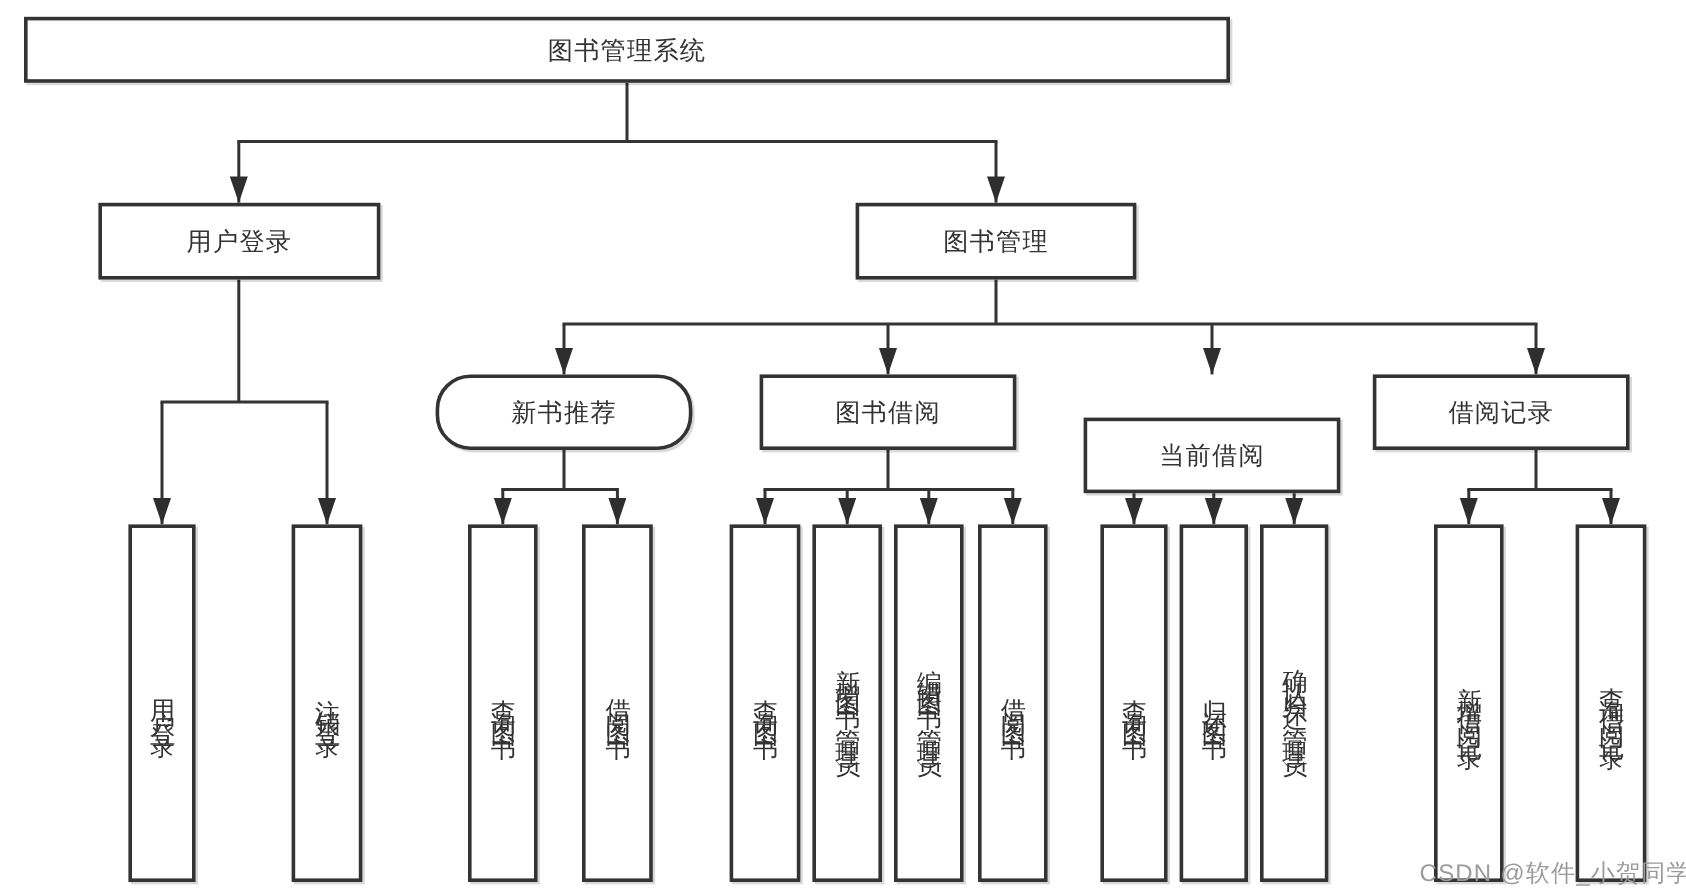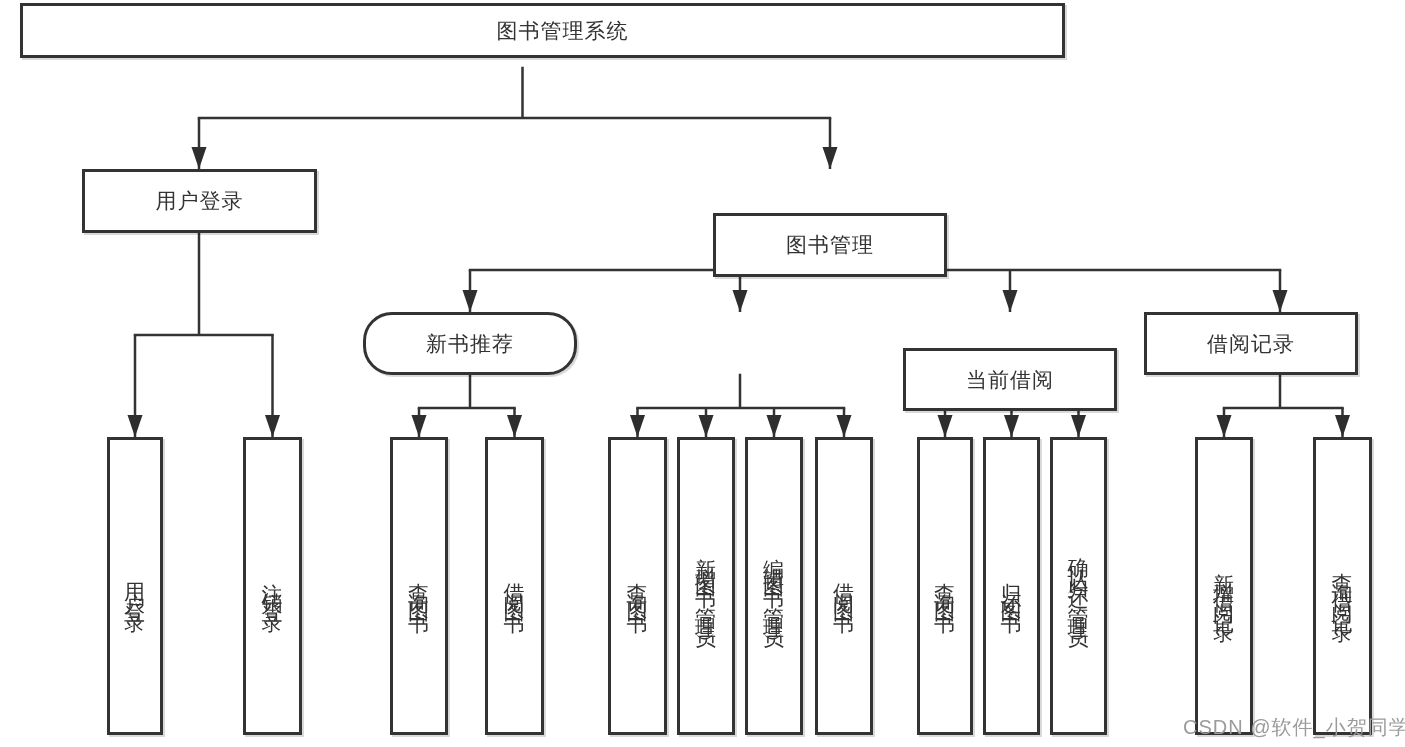--- a/index.html
+++ b/index.html
@@ -90,33 +90,36 @@
     <line x1="706" y1="408" x2="706" y2="437" stroke="#333333" stroke-width="2.5" marker-end="url(#arw)"></line>
     <line x1="774" y1="408" x2="774" y2="437" stroke="#333333" stroke-width="2.5" marker-end="url(#arw)"></line>
     <line x1="844" y1="408" x2="844" y2="437" stroke="#333333" stroke-width="2.5" marker-end="url(#arw)"></line>
     <line x1="945" y1="408" x2="945" y2="437" stroke="#333333" stroke-width="2.5" marker-end="url(#arw)"></line>
     <line x1="1011.5" y1="408" x2="1011.5" y2="437" stroke="#333333" stroke-width="2.5" marker-end="url(#arw)"></line>
     <line x1="1078.5" y1="408" x2="1078.5" y2="437" stroke="#333333" stroke-width="2.5" marker-end="url(#arw)"></line>
     <line x1="1224" y1="408" x2="1224" y2="437" stroke="#333333" stroke-width="2.5" marker-end="url(#arw)"></line>
     <line x1="1342.5" y1="408" x2="1342.5" y2="437" stroke="#333333" stroke-width="2.5" marker-end="url(#arw)"></line>
   </svg>
 
-  <div class="node" style="left:20px; top:3px; width:999px; height:49px;padding-left:40px;">
+  <div class="node" style="left:20px; top:14px; width:999px; height:49px;">
     <span>图书管理系统</span>
   </div>
 
   <div class="node" style="left:82px; top:169px; width:229px; height:58px;">
     <span>用户登录</span>
   </div>
-  <div class="node" style="left:713px; top:169px; width:228px; height:58px;margin-top:44px;">
+  <div class="node" style="left:713px; top:169px; width:228px; height:58px;">
     <span>图书管理</span>
   </div>
 
   <div class="node" style="left:363px; top:312px; width:208px; height:57px;border-radius:29px;">
     <span>新书推荐</span>
+  </div>
+  <div class="node" style="left:633px; top:312px; width:208px; height:57px;">
+    <span>图书借阅</span>
   </div>
   <div class="node" style="left:903px; top:312px; width:208px; height:57px;margin-top:36px;">
     <span>当前借阅</span>
   </div>
   <div class="node" style="left:1144px; top:312px; width:208px; height:57px;">
     <span>借阅记录</span>
   </div>
 
   <div class="node leaf" style="left:107px; top:437px; width:50px; height:292px;">
     <span>用户登录</span>

